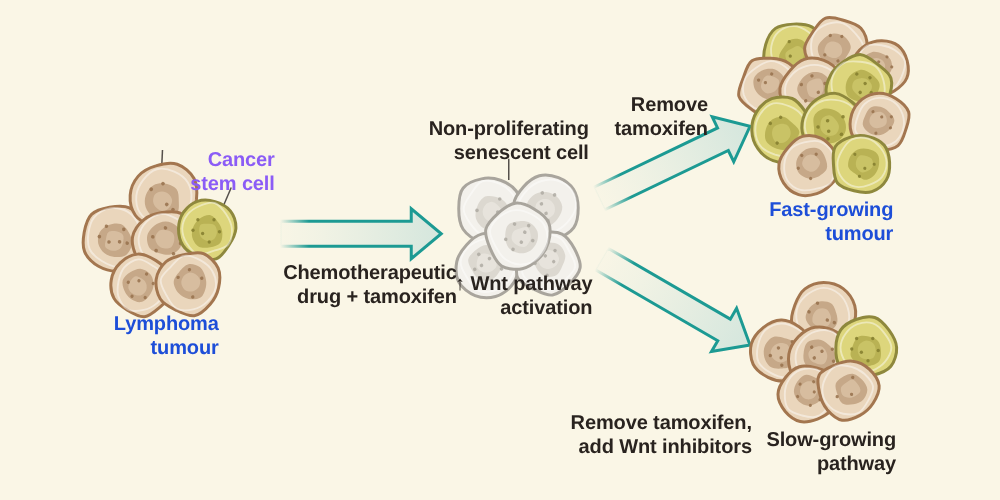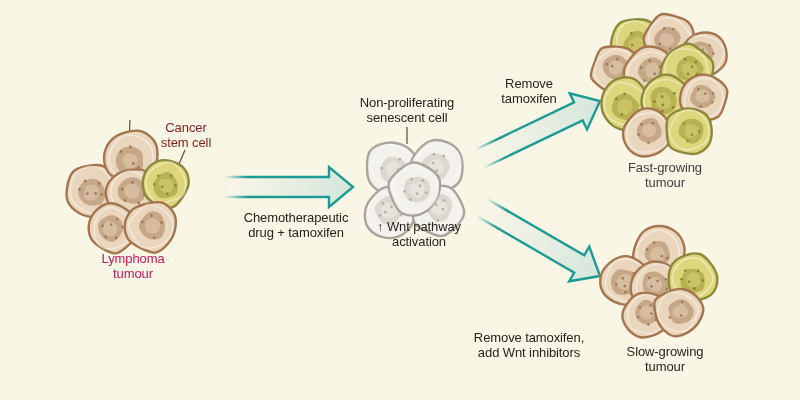--- a/index.html
+++ b/index.html
@@ -4,22 +4,22 @@
 <style>
   html,body{margin:0;padding:0;background:#e8e8e8;}
   .stage{
     position:relative;width:800px;height:400px;overflow:hidden;
     background:#faf6e6;
     font-family:"Liberation Sans",sans-serif;
   }
   #diagram-svg{position:absolute;left:0;top:0;width:800px;height:400px;}
   .label{
     position:absolute;transform:translateX(-50%);
-    text-align:center;font-size:13px;line-height:1.17;
-    color:#29231f;white-space:pre-line;letter-spacing:-0.1px;
+    text-align:right;font-size:16px;line-height:1.17;
+    color:#29231f;white-space:pre-line;letter-spacing:-0.1px;font-weight:bold;
   }
   #lbl-proliferating{left:130px;top:95px;}
   #lbl-cancer-stem{left:186px;top:120px;}
   #lbl-lymphoma{left:133px;top:251px;}
   #lbl-chemo{left:296px;top:210px;}
   #lbl-senescent{left:407px;top:95px;}
   #lbl-wnt{left:419px;top:219px;}
   #lbl-remove-tam{left:529px;top:76px;}
   #lbl-fast{left:665px;top:160px;}
   #lbl-remove-wnt{left:529px;top:285px;margin-top:45px;}
@@ -446,31 +446,31 @@
             <path d="M12.5,0.0C12.5,2.5 10.8,5.5 9.1,7.7C7.4,9.9 4.9,12.5 2.3,13.1C-0.3,13.7 -4.3,12.8 -6.5,11.3C-8.8,9.8 -10.5,6.8 -11.4,4.2C-12.4,1.5 -13.3,-2.1 -12.3,-4.5C-11.3,-6.8 -8.1,-8.5 -5.7,-9.8C-3.2,-11.1 -0.2,-12.9 2.2,-12.5C4.6,-12.2 7.3,-9.6 9.0,-7.5C10.7,-5.4 12.5,-2.5 12.5,0.0Z" fill="#c6a888"></path>
             <path d="M7.9,0.0C7.9,1.6 6.2,3.5 4.9,4.9C3.5,6.2 1.6,8.0 0.0,7.9C-1.6,7.9 -3.4,5.9 -4.6,4.6C-5.7,3.2 -6.8,1.7 -6.9,0.0C-7.1,-1.7 -6.9,-4.4 -5.7,-5.7C-4.5,-7.0 -1.7,-8.0 -0.0,-7.8C1.7,-7.6 3.2,-5.8 4.5,-4.5C5.8,-3.2 7.8,-1.6 7.9,0.0Z" fill="#ead6bc" opacity="0.45"></path>
           </g>
           <circle cx="-6.7" cy="-7.2" r="1.32" fill="#97714c" opacity="0.85"></circle>
           <circle cx="10.6" cy="2.4" r="1.32" fill="#97714c" opacity="0.85"></circle>
           <circle cx="-2.9" cy="3.8" r="1.32" fill="#97714c" opacity="0.85"></circle>
         </g>
       </g>
     </svg>
 
-  <div class="label" id="lbl-cancer-stem" style="color: #7f1d1d;">Cancer
+  <div class="label" id="lbl-cancer-stem" style="color: #8b5cf6;">Cancer
 stem cell</div>
-  <div class="label" id="lbl-lymphoma" style="color: #be185d;">Lymphoma
+  <div class="label" id="lbl-lymphoma" style="color: #1d4ed8;">Lymphoma
 tumour</div>
   <div class="label" id="lbl-chemo" style="color: rgb(41, 35, 31);">Chemotherapeutic
 drug + tamoxifen</div>
   <div class="label" id="lbl-senescent" style="color: rgb(41, 35, 31);">Non-proliferating
 senescent cell</div>
   <div class="label" id="lbl-wnt" style="color: rgb(41, 35, 31);">↑ Wnt pathway
 activation</div>
   <div class="label" id="lbl-remove-tam" style="color: rgb(41, 35, 31);">Remove
 tamoxifen</div>
-  <div class="label" id="lbl-fast" style="color: #404040;">Fast-growing
+  <div class="label" id="lbl-fast" style="color: #1d4ed8;">Fast-growing
 tumour</div>
   <div class="label" id="lbl-remove-wnt" style="color: rgb(41, 35, 31);">Remove tamoxifen,
 add Wnt inhibitors</div>
   <div class="label" id="lbl-slow" style="color: rgb(41, 35, 31);">Slow-growing
-tumour</div>
+pathway</div>
 </div>
 
 </body></html>

